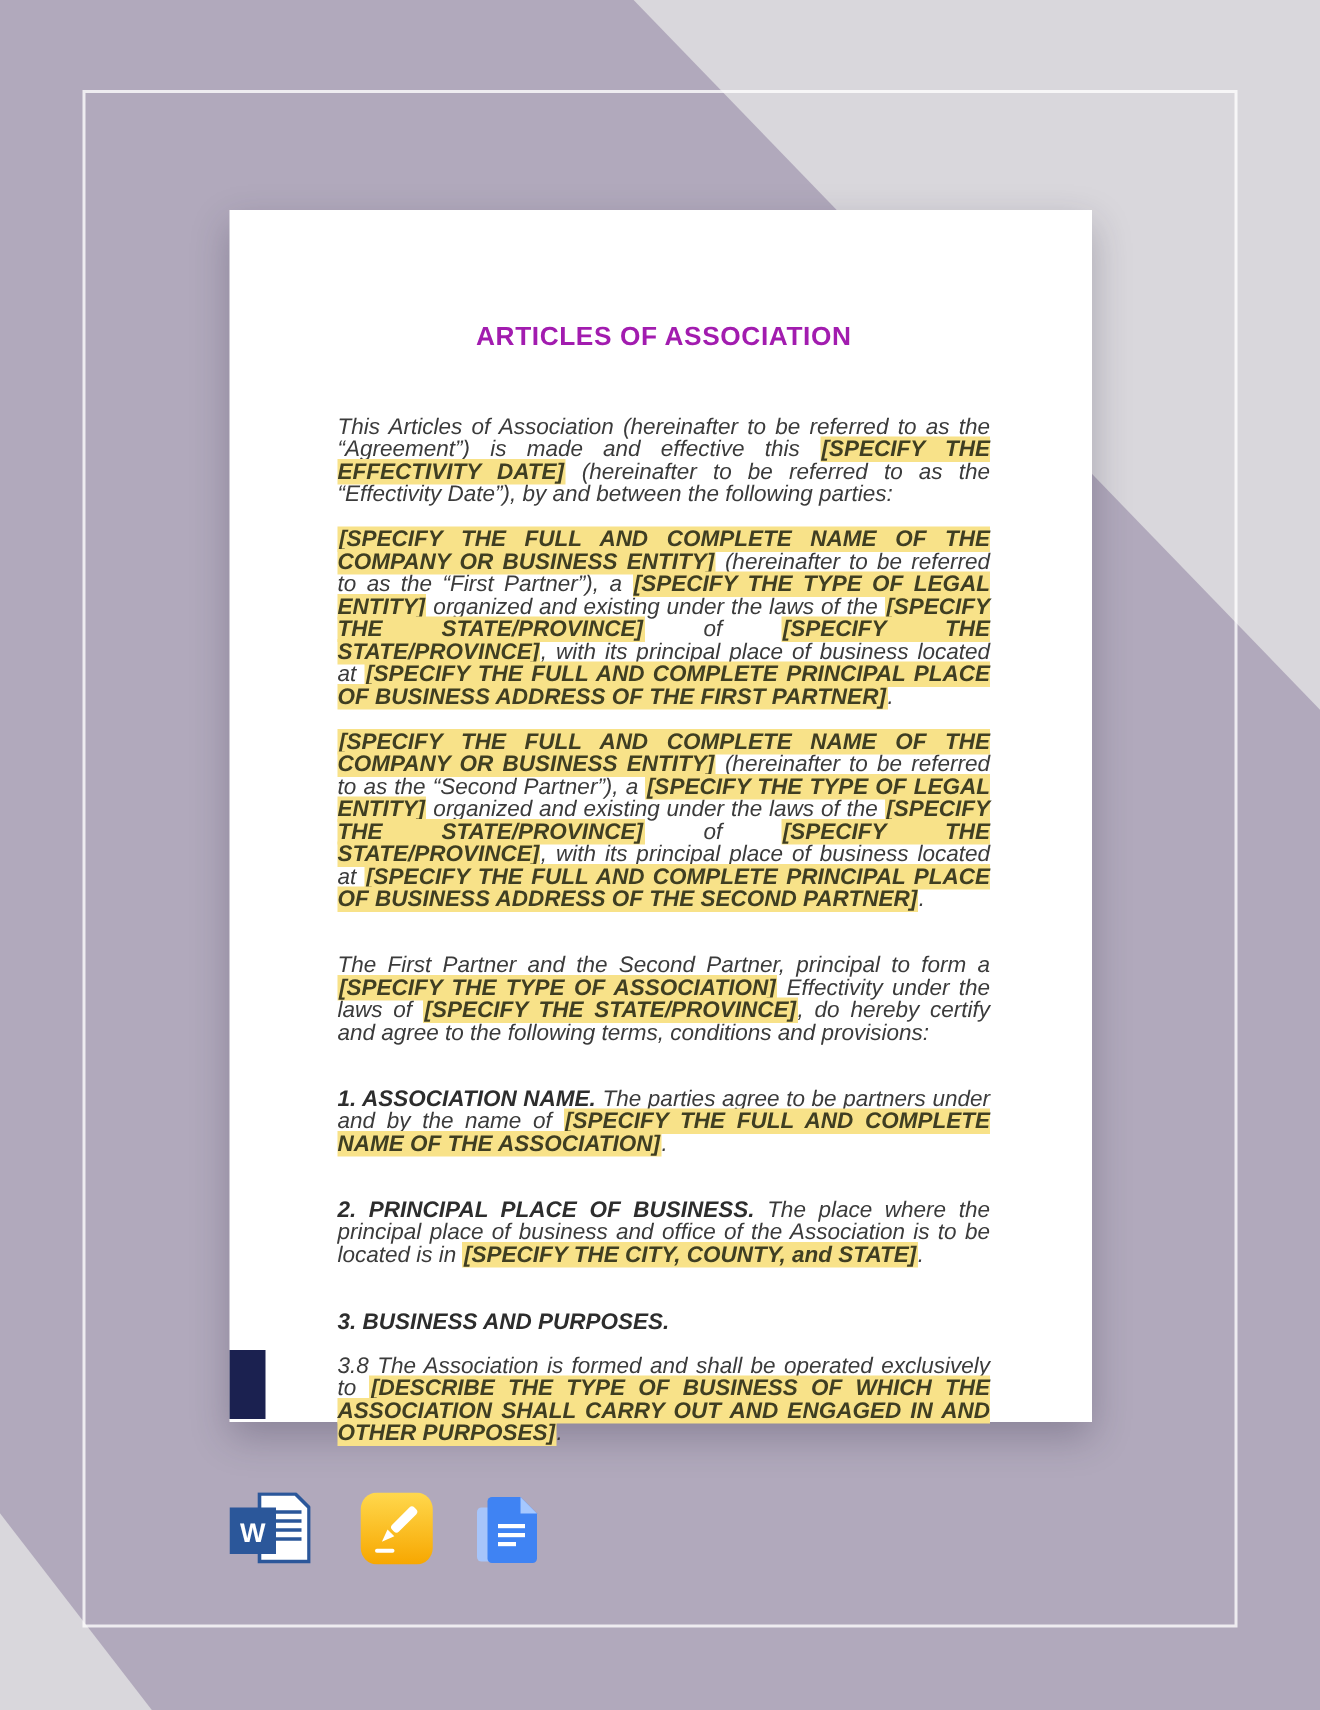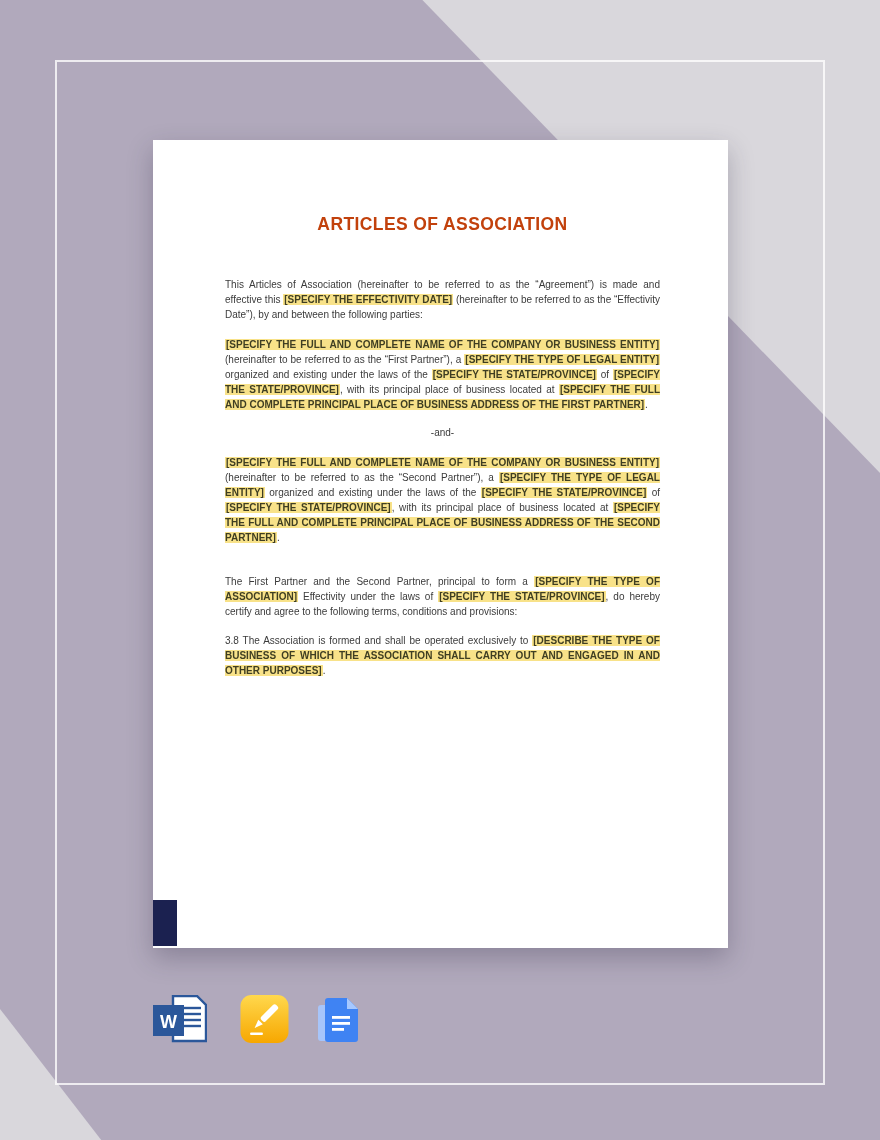--- a/index.html
+++ b/index.html
@@ -45,31 +45,32 @@
     height: 808px;
     background: #ffffff;
     box-shadow: 0 10px 24px rgba(40, 35, 60, 0.28);
   }
   .page-inner {
     padding: 74px 68px 0 72px;
   }
   .doc-title {
     margin: 0 0 42px 0;
     text-align: center;
-    color: #c2410c;
+    color: #a21caf;
     font-size: 17.5px;
     font-weight: 700;
     letter-spacing: 0.4px;
   }
   .doc-p {
     margin: 0;
-    font-size: 10px;
+    font-size: 15px;
     line-height: 15px;
     color: #3b3b3b;
     text-align: justify;
+    font-style: italic;
   }
   .hl {
     background: #f8e289;
     font-weight: 700;
     color: #3f3e22;
     padding: 0 1px;
   }
   .b {
     font-weight: 700;
     color: #2d2d2d;
@@ -103,23 +104,25 @@
   <div class="bg-light-top"></div>
   <div class="bg-light-bottom"></div>
   <div class="frame"></div>
 
   <div class="page">
     <div class="page-inner">
       <h1 class="doc-title">ARTICLES OF ASSOCIATION</h1>
       <div id="doc-body">
           <p class="doc-p" style="margin-top: 0px;"><span>This Articles of Association (hereinafter to be referred to as the “Agreement”) is made and effective this </span><span class="hl">[SPECIFY THE EFFECTIVITY DATE]</span><span> (hereinafter to be referred to as the “Effectivity Date”), by and between the following parties:</span></p>
           <p class="doc-p" style="margin-top: 15px;"><span class="hl">[SPECIFY THE FULL AND COMPLETE NAME OF THE COMPANY OR BUSINESS ENTITY]</span><span> (hereinafter to be referred to as the “First Partner”), a </span><span class="hl">[SPECIFY THE TYPE OF LEGAL ENTITY]</span><span> organized and existing under the laws of the </span><span class="hl">[SPECIFY THE STATE/PROVINCE]</span><span> of </span><span class="hl">[SPECIFY THE STATE/PROVINCE]</span><span>, with its principal place of business located at </span><span class="hl">[SPECIFY THE FULL AND COMPLETE PRINCIPAL PLACE OF BUSINESS ADDRESS OF THE FIRST PARTNER]</span><span>.</span></p>
-          <p class="doc-p" style="margin-top: 13px; text-align: center;"><span>-and-</span></p>
           <p class="doc-p" style="margin-top: 15px;"><span class="hl">[SPECIFY THE FULL AND COMPLETE NAME OF THE COMPANY OR BUSINESS ENTITY]</span><span> (hereinafter to be referred to as the “Second Partner”), a </span><span class="hl">[SPECIFY THE TYPE OF LEGAL ENTITY]</span><span> organized and existing under the laws of the </span><span class="hl">[SPECIFY THE STATE/PROVINCE]</span><span> of </span><span class="hl">[SPECIFY THE STATE/PROVINCE]</span><span>, with its principal place of business located at </span><span class="hl">[SPECIFY THE FULL AND COMPLETE PRINCIPAL PLACE OF BUSINESS ADDRESS OF THE SECOND PARTNER]</span><span>.</span></p>
           <p class="doc-p" style="margin-top: 29px;"><span>The First Partner and the Second Partner, principal to form a </span><span class="hl">[SPECIFY THE TYPE OF ASSOCIATION]</span><span> Effectivity under the laws of </span><span class="hl">[SPECIFY THE STATE/PROVINCE]</span><span>, do hereby certify and agree to the following terms, conditions and provisions:</span></p>
+          <p class="doc-p" style="margin-top: 29px;"><span class="b">1. ASSOCIATION NAME.</span><span> The parties agree to be partners under and by the name of </span><span class="hl">[SPECIFY THE FULL AND COMPLETE NAME OF THE ASSOCIATION]</span><span>.</span></p>
+          <p class="doc-p" style="margin-top: 29px;"><span class="b">2. PRINCIPAL PLACE OF BUSINESS.</span><span> The place where the principal place of business and office of the Association is to be located is in </span><span class="hl">[SPECIFY THE CITY, COUNTY, and STATE]</span><span>.</span></p>
+          <p class="doc-p" style="margin-top: 30px;"><span class="b">3. BUSINESS AND PURPOSES.</span></p>
           <p class="doc-p" style="margin-top: 14px;"><span>3.8 The Association is formed and shall be operated exclusively to </span><span class="hl">[DESCRIBE THE TYPE OF BUSINESS OF WHICH THE ASSOCIATION SHALL CARRY OUT AND ENGAGED IN AND OTHER PURPOSES]</span><span>.</span></p>
         </div>
     </div>
     <div class="bookmark"></div>
   </div>
 
   <div class="icons">
 
     <svg class="app-icon" width="54" height="48" viewBox="0 0 54 48">
       <path d="M20 1 h24 l9 9 v36 h-33 z" fill="#ffffff" stroke="#2b579a" stroke-width="2.4"></path>

